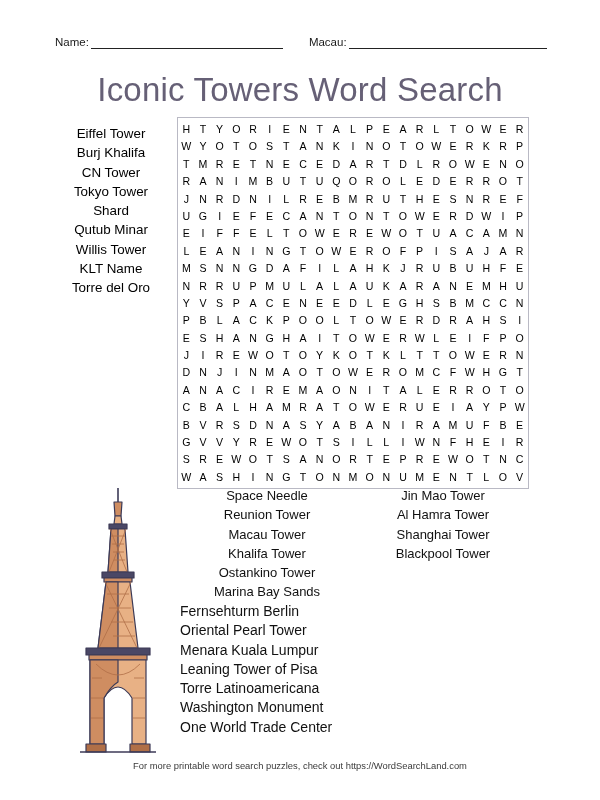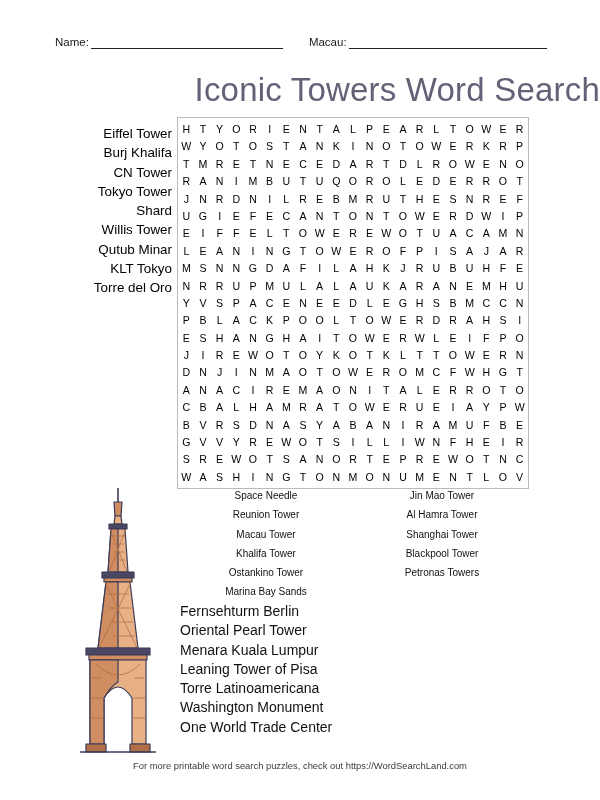--- a/index.html
+++ b/index.html
@@ -45,35 +45,35 @@
   .field-name .field-line { width: 192px; }
   .field-date { margin-left: 26px; }
   .field-date .field-line { width: 198px; }
 
   
   .title {
     position: absolute;
     top: 70px;
     left: 0;
     width: 600px;
-    text-align: right;
+    text-align: center;
     font-size: 33px;
     line-height: 40px;
     font-weight: 400;
     color: #666076;
     letter-spacing: 0.2px;
   }
 
   
   .left-words {
     position: absolute;
     top: 124px;
     left: 50px;
     width: 122px;
-    text-align: right;
+    text-align: center;
     font-size: 13.4px;
     line-height: 19.3px;
     color: #000;
   }
 
   
   .grid-wrap {
     position: absolute;
     top: 117px;
     left: 177px;
@@ -98,22 +98,22 @@
     font-family: "Liberation Sans", sans-serif;
   }
 
   
   .two-col {
     position: absolute;
     top: 486px;
     left: 182px;
     width: 346px;
     display: flex;
-    justify-content: flex-start;
-    font-size: 10px;
+    justify-content: center;
+    font-size: 13px;
     line-height: 19.3px;
     gap: 8px;
   }
   .two-col .col {
     width: 168px;
     text-align: center;
   }
 
   
   .center-words {
@@ -160,23 +160,23 @@
 </div>
 
 <div class="title">Iconic Towers Word Search</div>
 
 <div class="left-words">
     <div class="word">Eiffel Tower</div>
     <div class="word">Burj Khalifa</div>
     <div class="word">CN Tower</div>
     <div class="word">Tokyo Tower</div>
     <div class="word">Shard</div>
+    <div class="word">Qutub Minar</div>
     <div class="word">Willis Tower</div>
-    <div class="word">Qutub Minar</div>
-    <div class="word">KLT Tokyo</div>
+    <div class="word">KLT Name</div>
     <div class="word">Torre del Oro</div>
   </div>
 
 <div class="grid-wrap">
   <div class="grid">
       <div class="cell">H</div>
       <div class="cell">T</div>
       <div class="cell">Y</div>
       <div class="cell">O</div>
       <div class="cell">R</div>
@@ -626,21 +626,20 @@
       <div class="word">Macau Tower</div>
       <div class="word">Khalifa Tower</div>
       <div class="word">Ostankino Tower</div>
       <div class="word">Marina Bay Sands</div>
     </div>
   <div class="col">
       <div class="word">Jin Mao Tower</div>
       <div class="word">Al Hamra Tower</div>
       <div class="word">Shanghai Tower</div>
       <div class="word">Blackpool Tower</div>
-      <div class="word">Petronas Towers</div>
     </div>
 </div>
 
 <div class="center-words">
     <div class="word">Fernsehturm Berlin</div>
     <div class="word">Oriental Pearl Tower</div>
     <div class="word">Menara Kuala Lumpur</div>
     <div class="word">Leaning Tower of Pisa</div>
     <div class="word">Torre Latinoamericana</div>
     <div class="word">Washington Monument</div>

